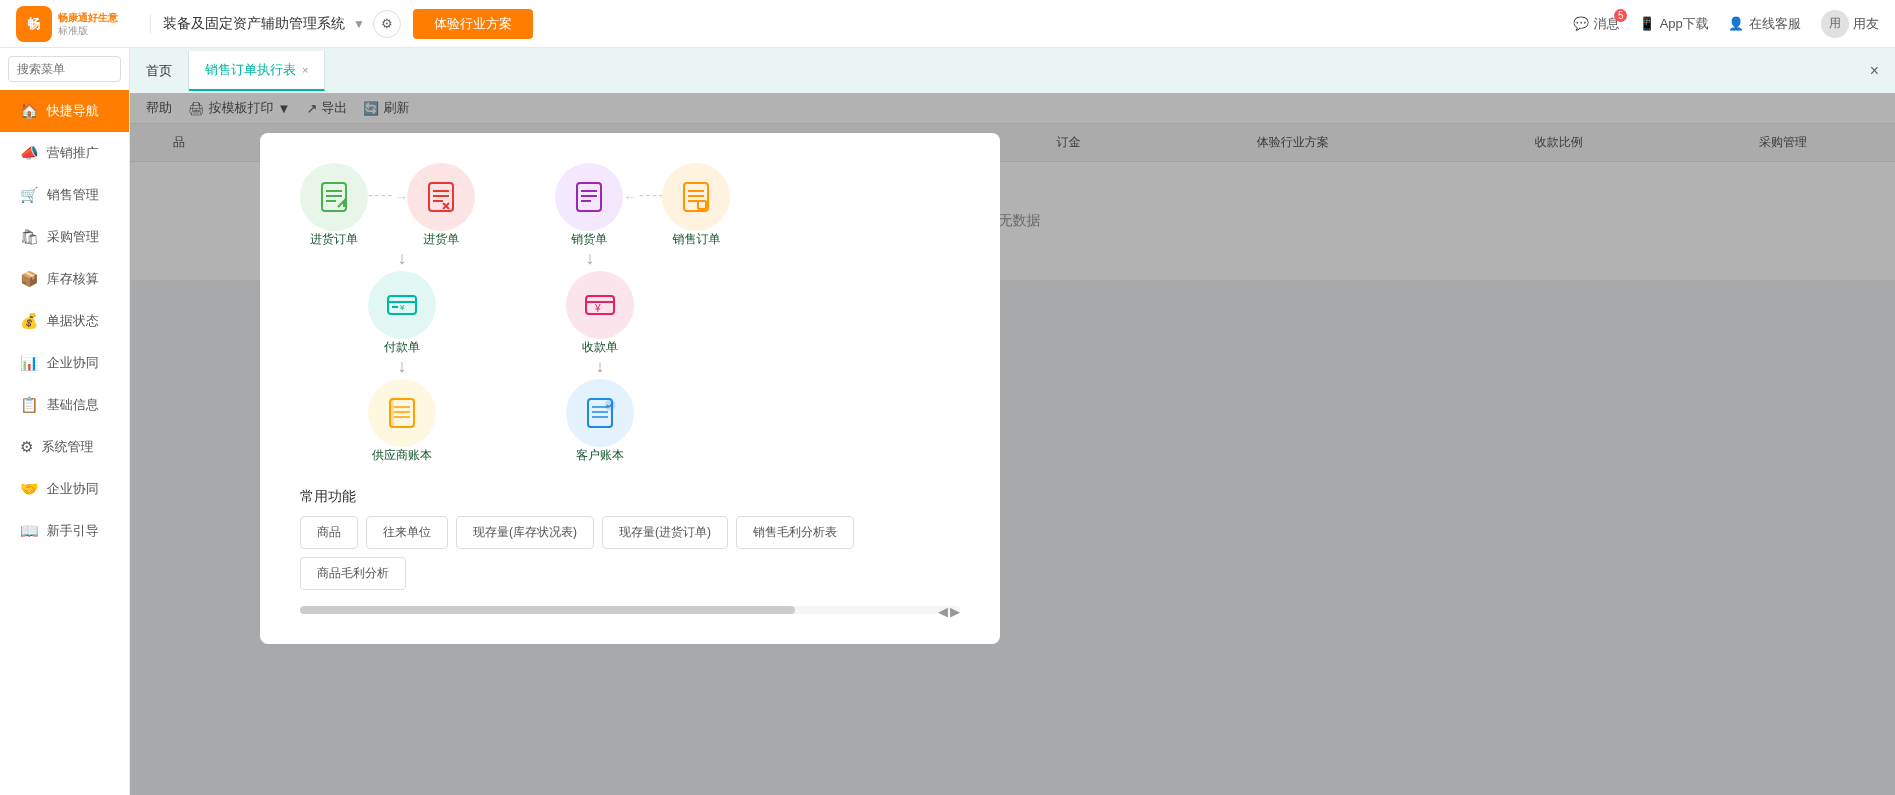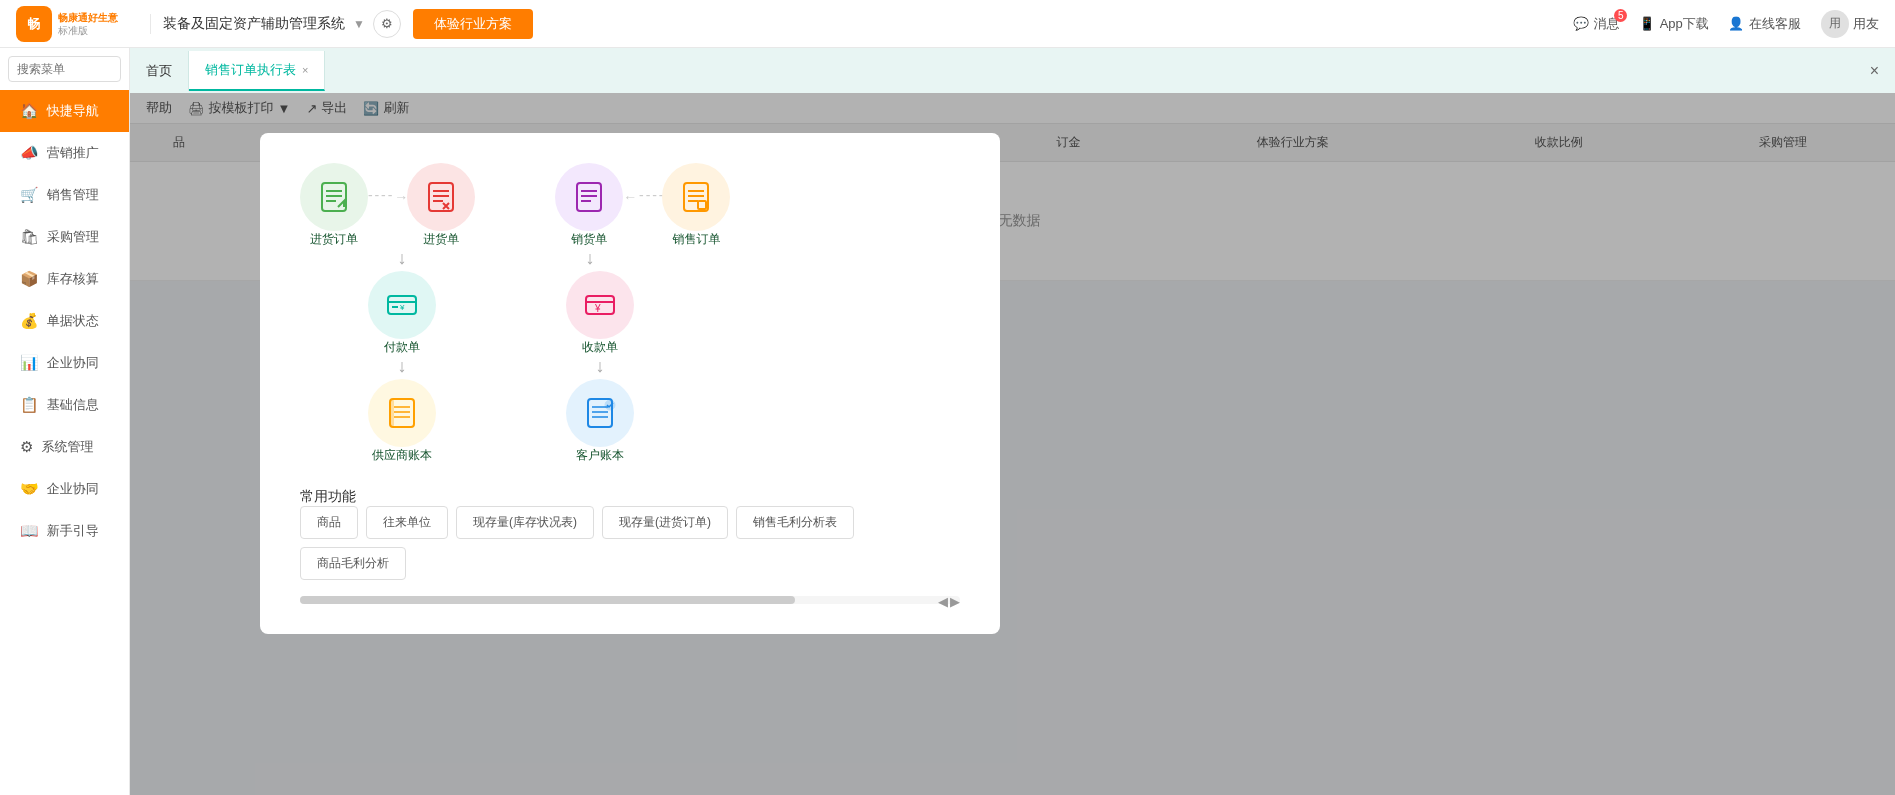--- a/index.html
+++ b/index.html
@@ -62,21 +62,21 @@
 
     
     .flow-section { margin-bottom: 24px; }
     .flow-circle { width: 68px; height: 68px; border-radius: 50%; display: flex; align-items: center; justify-content: center; font-size: 26px; }
     .flow-label { font-size: 12px; color: #14532d; text-align: center; }
 
     .circle-green { background: #e8f5e9; }
 
     
     .common-func { margin-top: 8px; }
-    .common-func-title { font-size: 14px; color: #333; font-weight: 500; }
+    .common-func-title { font-size: 14px; color: #333; margin-bottom: 10px; font-weight: 500; }
     .func-buttons { display: flex; flex-wrap: wrap; gap: 8px; margin-bottom: 8px; }
     .func-btn { border: 1px solid #ddd; border-radius: 4px; padding: 7px 16px; font-size: 12px; color: #555; cursor: pointer; background: #fff; }
 
     .flow-col { display: flex; flex-direction: column; align-items: center; }
 
     
     .top-sep { width: 1px; height: 20px; background: #e8e8e8; margin: 0 4px; }
   </style>
 </head>
 <body>

